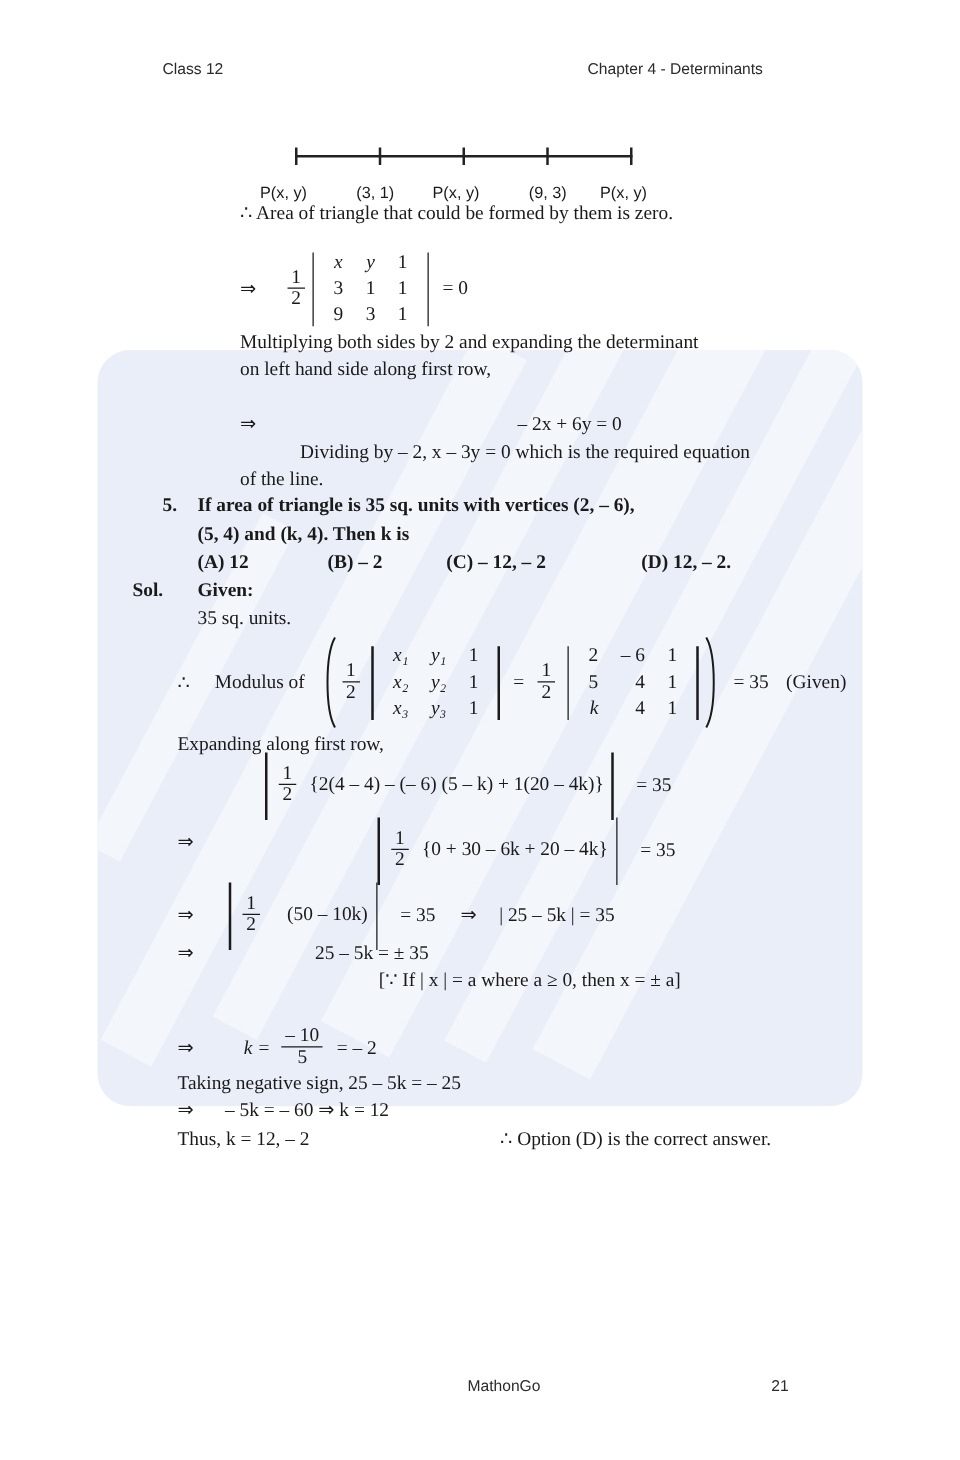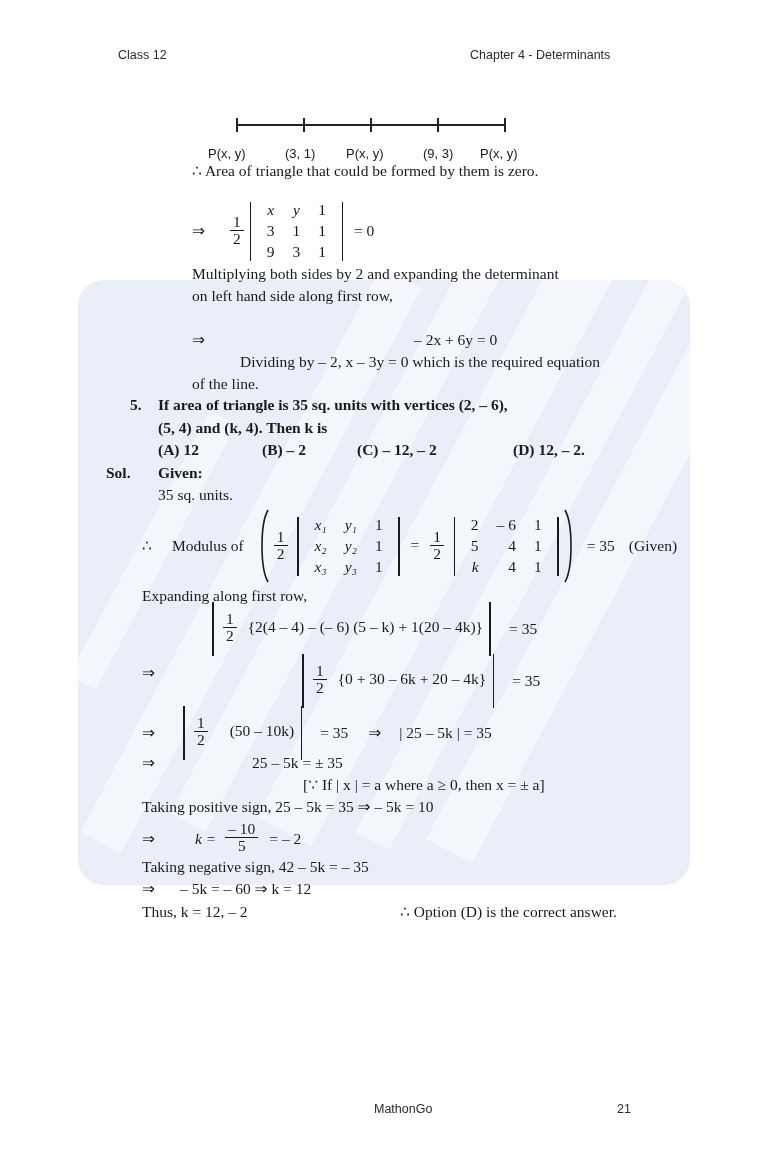--- a/index.html
+++ b/index.html
@@ -33,21 +33,21 @@
   .wm.s4{ width:38px; height:660px; left:430px;  top:-60px; transform:rotate(28deg); }
   .wm.s5{ width:52px; height:660px; left:500px;  top:-50px; transform:rotate(28deg); }
   .wm.s6{ width:30px; height:300px; left:60px;   top:120px; transform:rotate(28deg); }
 
   
   .hdr{
     position:absolute; top:48px; left:0; width:768px;
     font-family:"Liberation Sans", sans-serif;
     font-size:12.5px; color:#2b2b2b; z-index:4;
   }
-  .hdr .l{ position:absolute; left:118px; }
+  .hdr .l{ position:absolute; left:130px; }
   .hdr .r{ position:absolute; left:470px; }
 
   .ftr{
     position:absolute; top:1102px; left:0; width:768px;
     font-family:"Liberation Sans", sans-serif;
     font-size:12.5px; color:#2b2b2b; z-index:4;
   }
   .ftr .c{ position:absolute; left:374px; }
   .ftr .p{ position:absolute; left:617px; }
 
@@ -302,33 +302,32 @@
       </span>
       <span style="margin-left:16px">= 35</span>
       <span style="margin-left:20px">⇒</span>
       <span style="margin-left:18px">| 25 – 5k | = 35</span>
     </div>
 
     <div class="ln" style="left:142px; top:754px;">⇒</div>
     <div class="ln" style="left:252px; top:754px;">25 – 5k = ± 35</div>
     <div class="ln" style="left:303px; top:776px;">[∵   If | x | = a where a ≥ 0, then x = ± a]</div>
 
-    <div class="ln" style="left:142px; top:798px;">Taking positive sign, 25 – 5k = 35   ⇒   – 5k = 10</div>
 
     <div class="row" style="left:142px; top:822px;">
       <span style="margin-right:40px">⇒</span>
       <span class="it" style="margin-right:6px">k  =</span>
       <span class="frac">
         <span class="n">– 10</span>
         <span class="d">5</span>
       </span>
       <span style="margin-left:8px">= – 2</span>
     </div>
 
-    <div class="ln" style="left:142px; top:858px;">Taking negative sign, 42 – 5k = – 35</div>
+    <div class="ln" style="left:142px; top:858px;">Taking negative sign, 25 – 5k = – 25</div>
     <div class="ln" style="left:142px; top:880px;">⇒</div>
     <div class="ln" style="left:180px; top:880px;">– 5k = – 60   ⇒   k = 12</div>
 
     <div class="ln" style="left:142px; top:903px;">Thus,   k = 12, – 2</div>
     <div class="ln" style="left:400px; top:903px;">∴   Option (D) is the correct answer.</div>
 
   </div>
 
   <div class="ftr">
     <span class="c">MathonGo</span>

